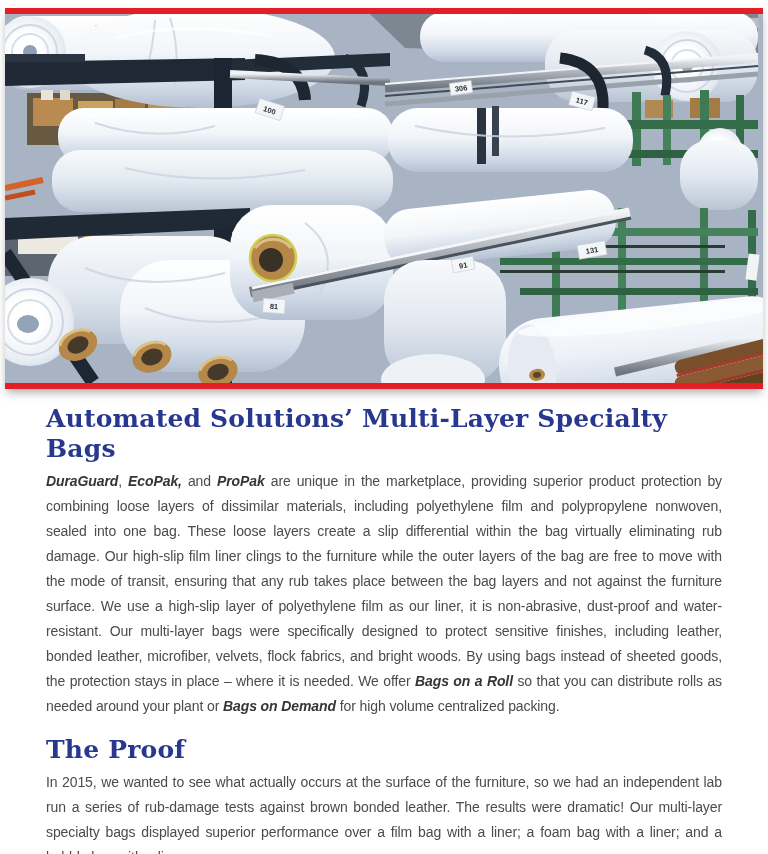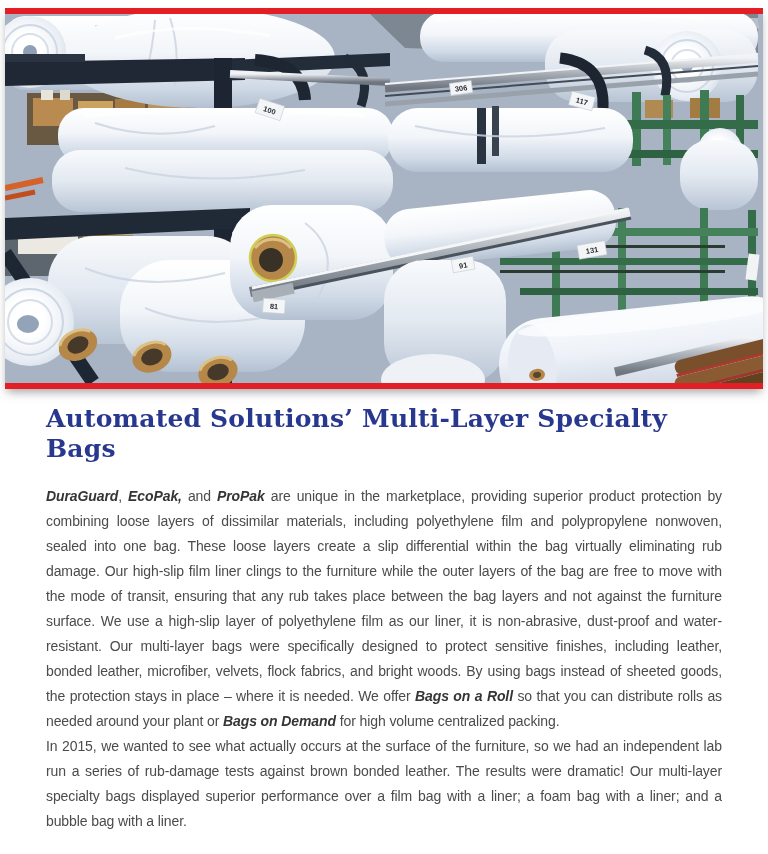--- a/index.html
+++ b/index.html
@@ -10,21 +10,21 @@
   .page{width:768px;height:854px;position:relative;background:#fff;}
   .hero{
     margin:8px 5px 0 5px;height:381px;position:relative;
     box-shadow:0 5px 9px -2px rgba(90,90,95,.55);
   }
   .hero svg{display:block;width:100%;height:100%;}
   .content{padding:0 46px;}
   h1.section-heading{
     font-family:"DejaVu Serif", serif;
     font-weight:bold;color:#28388e;font-size:25px;line-height:30px;
-    margin:15px 0 20px 0;letter-spacing:.2px;
+    margin:15px 0 5px 0;letter-spacing:.2px;
   }
   h2.section-heading{
     font-family:"DejaVu Serif", serif;
     font-weight:bold;color:#28388e;font-size:25px;line-height:30px;
     margin:16px 0 5px 0;letter-spacing:.2px;
   }
   p.body-text{
     margin:0;color:#4b4b4d;font-size:14px;line-height:25px;
     text-align:justify;letter-spacing:-0.1px;
   }
@@ -290,17 +290,18 @@
       <rect x="0" y="375" width="758" height="6" fill="#e31e24"></rect>
     </svg>
   </div>
 
   <div class="content">
 
     <h1 class="section-heading">Automated Solutions’ Multi-Layer Specialty Bags</h1>
 
     <p class="body-text"><span class="bi">DuraGuard</span><span>, </span><span class="bi">EcoPak,</span><span> and </span><span class="bi">ProPak</span><span> are unique in the marketplace, providing superior product protection by combining loose layers of dissimilar materials, including polyethylene film and polypropylene nonwoven, sealed into one bag. These loose layers create a slip differential within the bag virtually eliminating rub damage. Our high-slip film liner clings to the furniture while the outer layers of the bag are free to move with the mode of transit, ensuring that any rub takes place between the bag layers and not against the furniture surface. We use a high-slip layer of polyethylene film as our liner, it is non-abrasive, dust-proof and water-resistant. Our multi-layer bags were specifically designed to protect sensitive finishes, including leather, bonded leather, microfiber, velvets, flock fabrics, and bright woods. By using bags instead of sheeted goods, the protection stays in place – where it is needed. We offer </span><span class="bi">Bags on a Roll</span><span> so that you can distribute rolls as needed around your plant or </span><span class="bi">Bags on Demand</span><span> for high volume centralized packing.</span></p>
 
+    <h2 class="section-heading">The Proof</h2>
 
     <p class="body-text">In 2015, we wanted to see what actually occurs at the surface of the furniture, so we had an independent lab run a series of rub-damage tests against brown bonded leather. The results were dramatic! Our multi-layer specialty bags displayed superior performance over a film bag with a liner; a foam bag with a liner; and a bubble bag with a liner.</p>
 
   </div>
 </div>
 
 </body></html>

